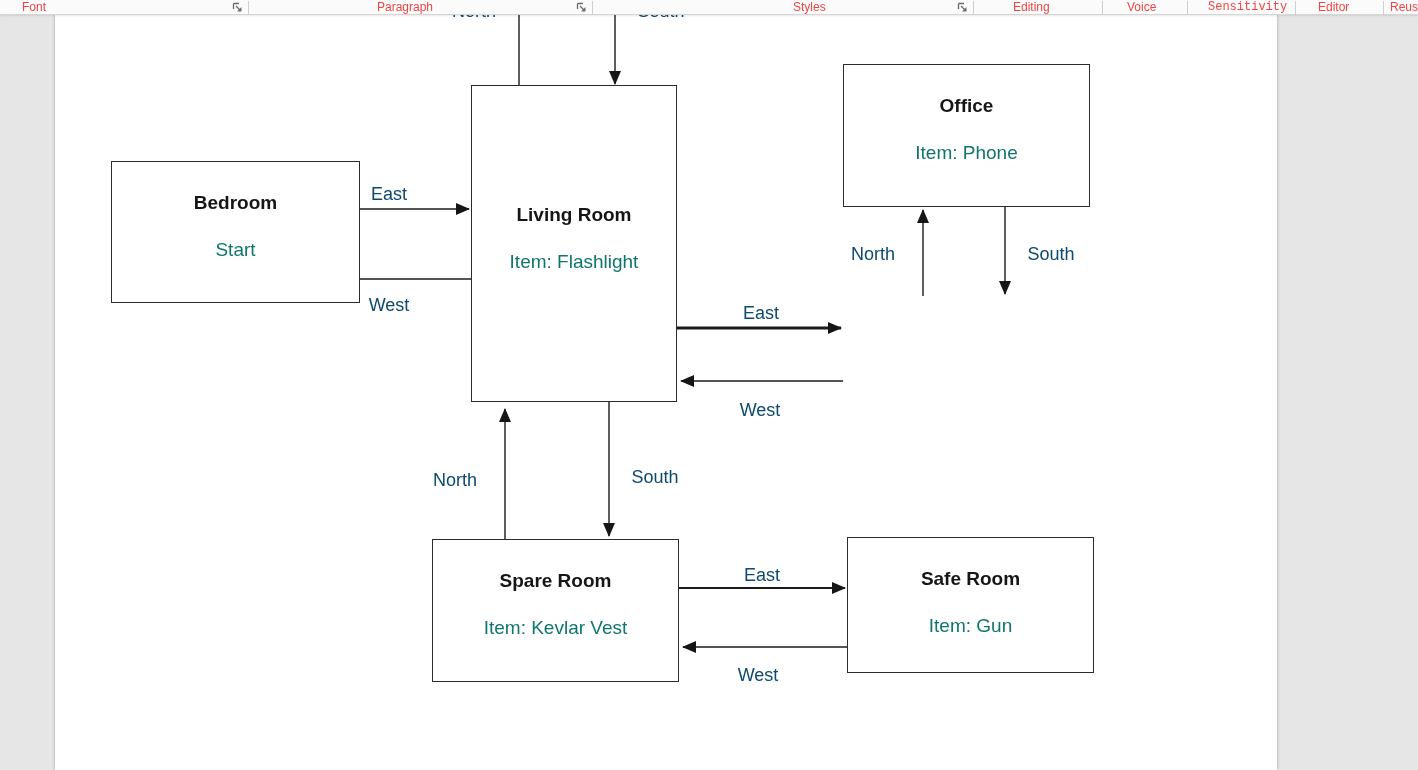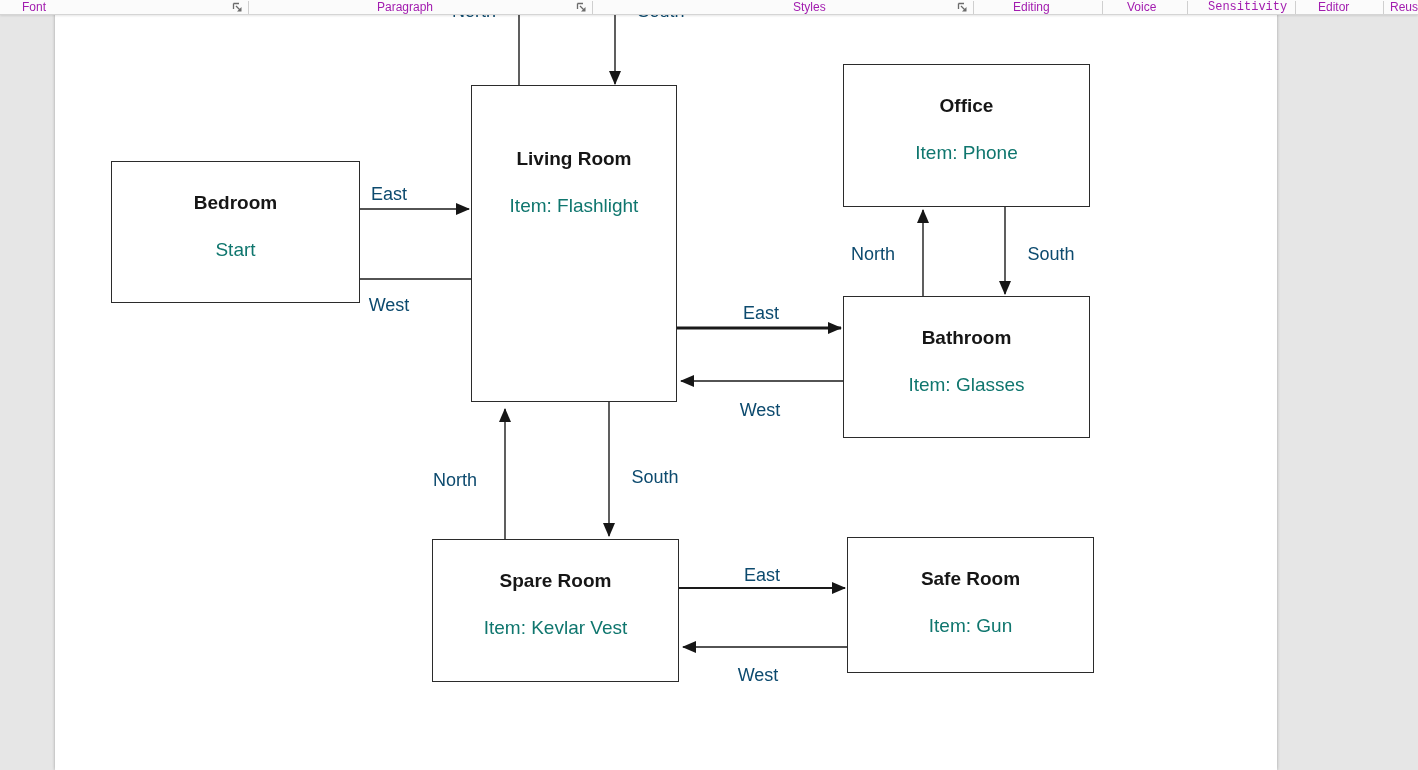--- a/index.html
+++ b/index.html
@@ -14,21 +14,21 @@
     position: absolute; left: 0; top: 0;
     width: 1418px; height: 15px;
     background: #fbfbfb;
     border-bottom: 1px solid #d5d5d5;
     box-shadow: 0 1px 2px rgba(0,0,0,0.10);
     z-index: 10;
   }
   .ribbon .grp-label {
     position: absolute; top: 0;
     font-size: 12px; line-height: 14px;
-    color: #a21caf;
+    color: #ef4444;
     white-space: nowrap;
   }
   .ribbon .launcher {
     position: absolute; top: 1px;
     width: 13px; height: 13px;
     background: none; border: none;
     cursor: pointer;
     padding: 0;
   }
   .ribbon .sep {
@@ -66,21 +66,21 @@
   }
   .room .room-title {
     font-weight: bold; font-size: 19px; color: #161616;
     line-height: 23px;
   }
   .room .room-detail {
     font-size: 19px; color: #0f766e;
     line-height: 23px;
     margin-top: 24px;
   }
-  .room.tall { padding-top: 61px; }
+  .room.tall { padding-top: 117px; }
   .lbl {
     position: absolute;
     transform: translateX(-50%);
     font-size: 18px; color: #0c4a6e;
     white-space: nowrap;
     line-height: 21px;
     z-index: 4;
   }
   .room-bedroom  { left: 111px; top: 161px; width: 249px; height: 142px; }
   .room-living   { left: 471px; top:  85px; width: 206px; height: 317px; }
@@ -122,24 +122,20 @@
     <div class="room-detail">Start</div>
   </div>
   <div class="room room-living tall">
     <div class="room-title">Living Room</div>
     <div class="room-detail">Item: Flashlight</div>
   </div>
   <div class="room room-office">
     <div class="room-title">Office</div>
     <div class="room-detail">Item: Phone</div>
   </div>
-  <div class="room room-bathroom">
-    <div class="room-title">Bathroom</div>
-    <div class="room-detail">Item: Glasses</div>
-  </div>
   <div class="room room-spare">
     <div class="room-title">Spare Room</div>
     <div class="room-detail">Item: Kevlar Vest</div>
   </div>
   <div class="room room-safe">
     <div class="room-title">Safe Room</div>
     <div class="room-detail">Item: Gun</div>
   </div>
 
   <div class="lbl" style="left:474px;  top:1px;">North</div>

